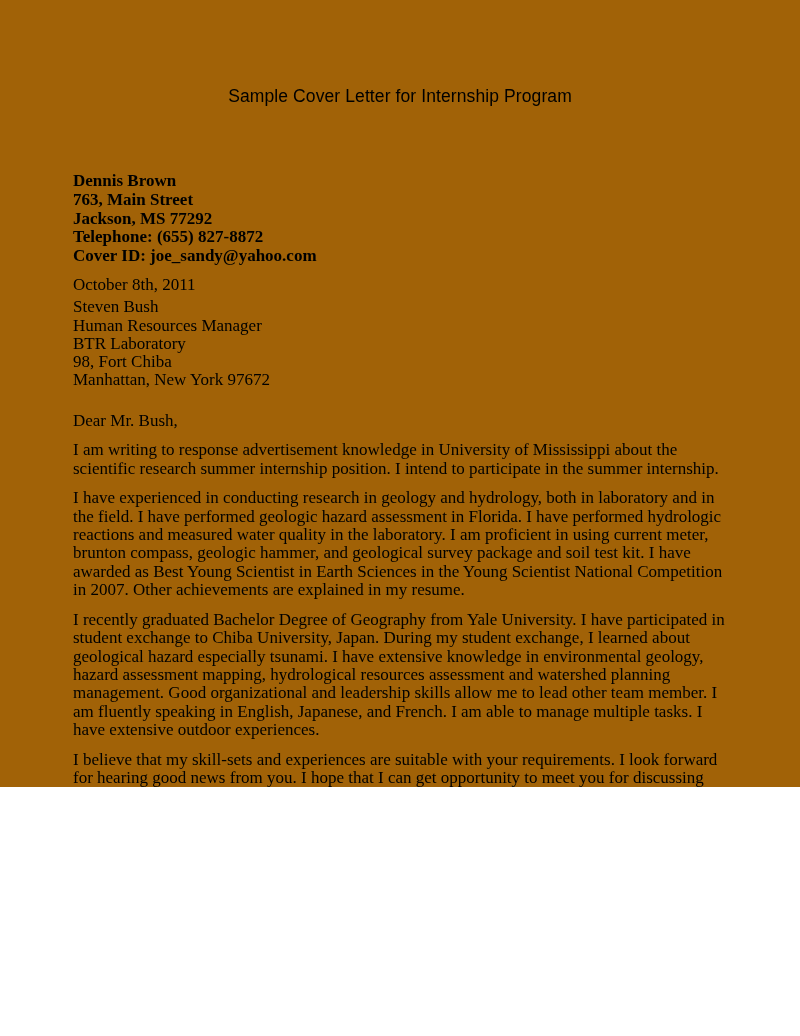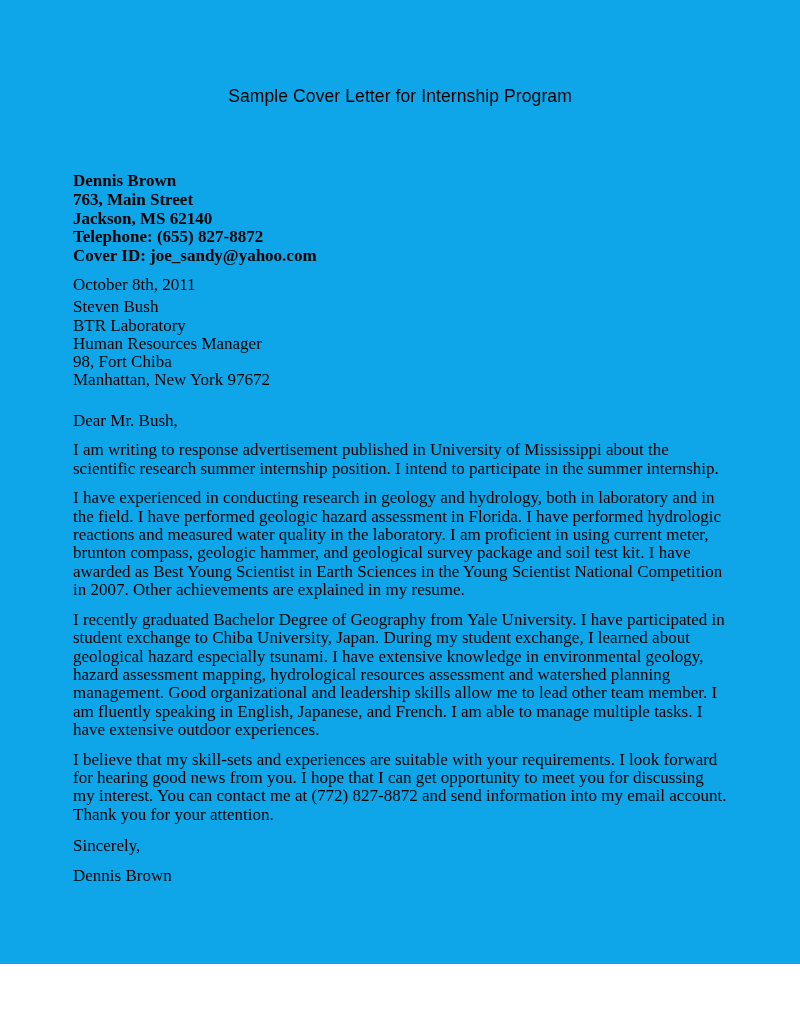--- a/index.html
+++ b/index.html
@@ -4,23 +4,23 @@
 <title>Sample Cover Letter for Internship Program</title>
 <style>
   html, body {
     margin: 0;
     padding: 0;
     background: #ffffff;
   }
   .page {
     position: relative;
     width: 800px;
-    height: 964px;
+    height: 787px;
     margin: 0 auto;
-    background: #0ea5e9;
+    background: #a16207;
     overflow: hidden;
     box-sizing: border-box;
   }
   .doc-title {
     position: absolute;
     top: 86px;
     left: 0;
     width: 800px;
     text-align: center;
     font-family: "Liberation Sans", sans-serif;
@@ -79,38 +79,38 @@
 
 <div class="page">
 
   <div class="doc-title">Sample Cover Letter for Internship Program</div>
 
   <div class="letter-body">
 
     <div class="sender-block">
       <div class="sender-line">Dennis Brown</div>
       <div class="sender-line">763, Main Street</div>
-      <div class="sender-line">Jackson, MS 62140</div>
+      <div class="sender-line">Jackson, MS 77292</div>
       <div class="sender-line">Telephone: (655) 827-8872</div>
       <div class="sender-line">Cover ID: joe_sandy@yahoo.com</div>
     </div>
 
     <div class="date-line">October 8th, 2011</div>
 
     <div class="recipient-block">
       <div class="recipient-line">Steven Bush</div>
+      <div class="recipient-line">Human Resources Manager</div>
       <div class="recipient-line">BTR Laboratory</div>
-      <div class="recipient-line">Human Resources Manager</div>
       <div class="recipient-line">98, Fort Chiba</div>
       <div class="recipient-line">Manhattan, New York 97672</div>
     </div>
 
     <div class="salutation">Dear Mr. Bush,</div>
 
-    <div class="para">I am writing to response advertisement published in University of Mississippi about the scientific research summer internship position. I intend to participate in the summer internship.</div>
+    <div class="para">I am writing to response advertisement knowledge in University of Mississippi about the scientific research summer internship position. I intend to participate in the summer internship.</div>
     <div class="para">I have experienced in conducting research in geology and hydrology, both in laboratory and in the field. I have performed geologic hazard assessment in Florida. I have performed hydrologic reactions and measured water quality in the laboratory. I am proficient in using current meter, brunton compass, geologic hammer, and geological survey package and soil test kit. I have awarded as Best Young Scientist in Earth Sciences in the Young Scientist National Competition in 2007. Other achievements are explained in my resume.</div>
     <div class="para">I recently graduated Bachelor Degree of Geography from Yale University. I have participated in student exchange to Chiba University, Japan. During my student exchange, I learned about geological hazard especially tsunami. I have extensive knowledge in environmental geology, hazard assessment mapping, hydrological resources assessment and watershed planning management. Good organizational and leadership skills allow me to lead other team member. I am fluently speaking in English, Japanese, and French. I am able to manage multiple tasks. I have extensive outdoor experiences.</div>
     <div class="para">I believe that my skill-sets and experiences are suitable with your requirements. I look forward for hearing good news from you. I hope that I can get opportunity to meet you for discussing my interest. You can contact me at (772) 827-8872 and send information into my email account. Thank you for your attention.</div>
 
     <div class="closing">Sincerely,</div>
     <div class="signature">Dennis Brown</div>
 
   </div>
 </div>
 

